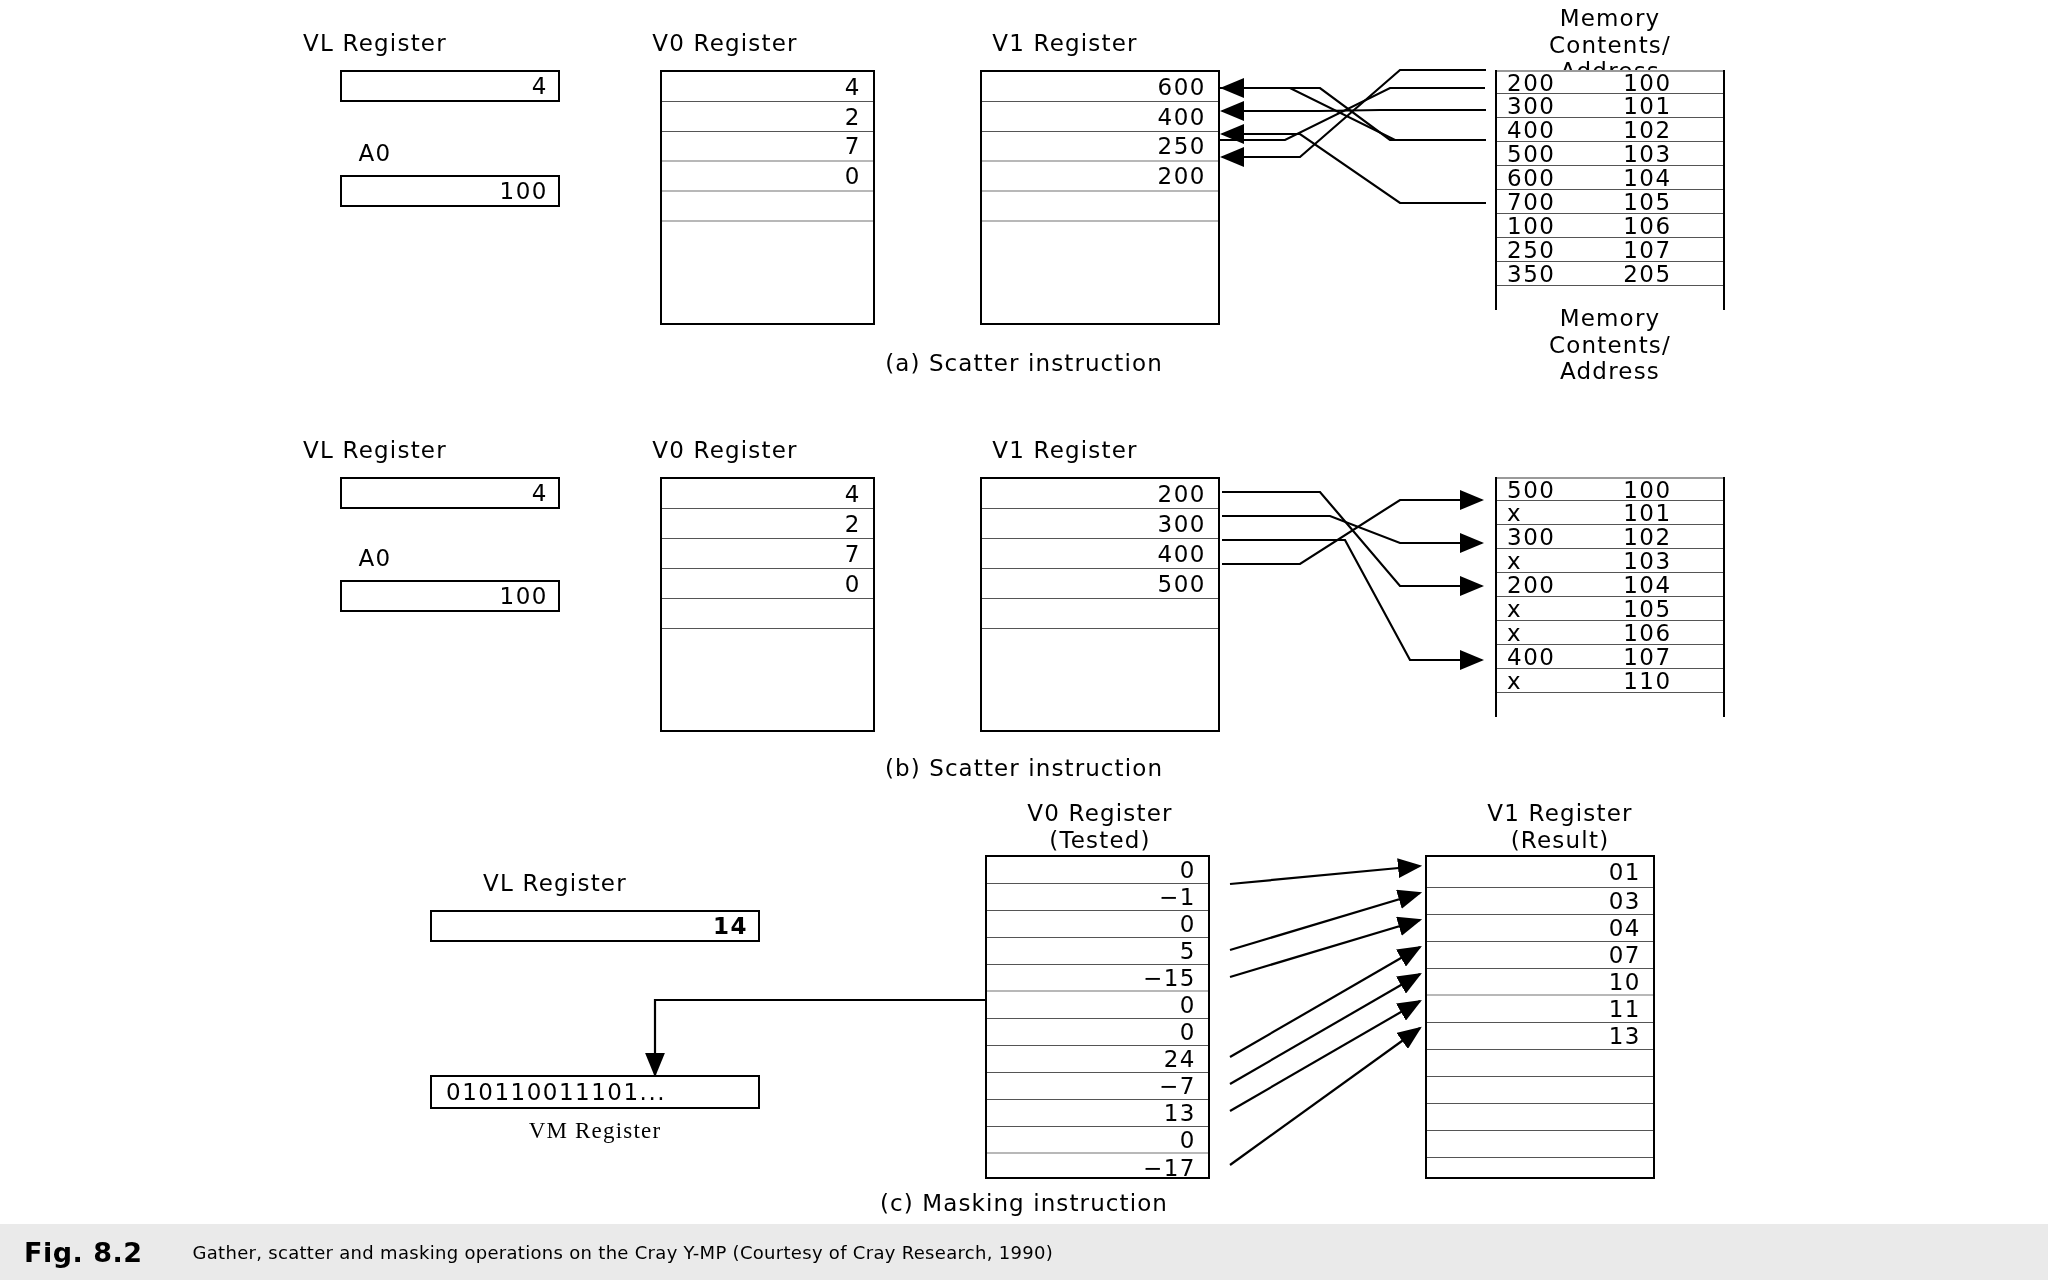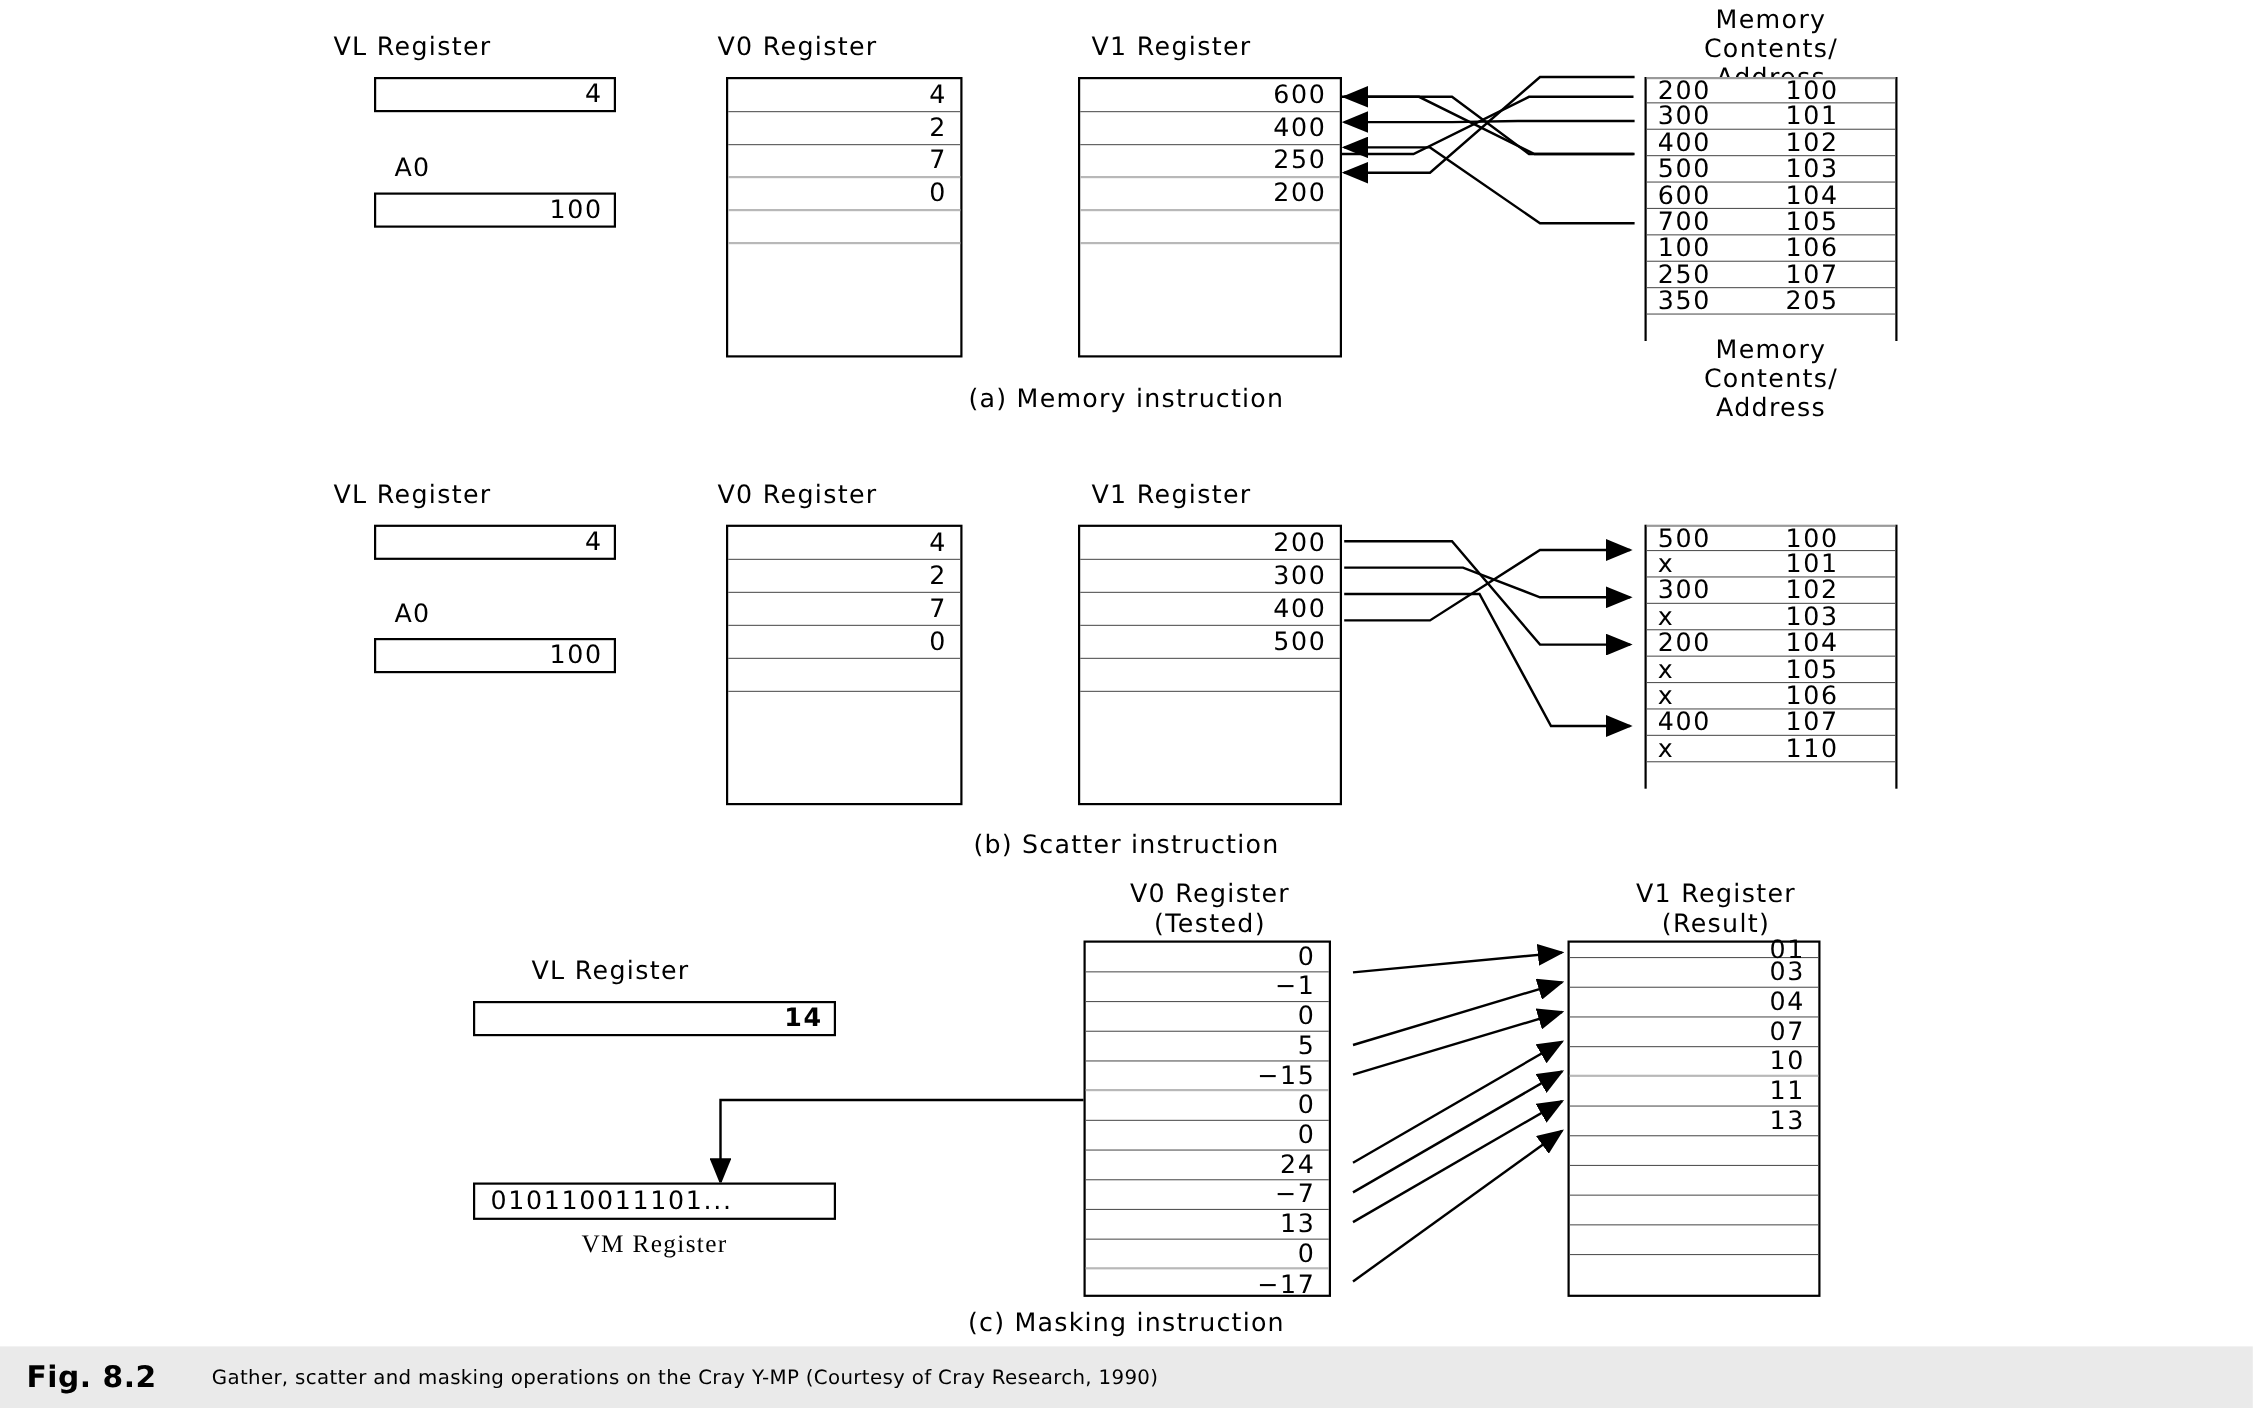--- a/index.html
+++ b/index.html
@@ -217,21 +217,21 @@
     <div class="memrow" style="height:24px;">
       <span class="c">250</span>
       <span class="a">107</span>
     </div>
     <div class="memrow" style="height:24px;">
       <span class="c">350</span>
       <span class="a">205</span>
     </div>
   </div>
 
-  <div class="caption" style="left:0;top:350px;">(a) Memory instruction</div>
+  <div class="caption" style="left:0;top:350px;">(a) Scatter instruction</div>
 
   <div class="hdr" style="left:260px;top:437px;width:230px;">VL Register</div>
   <div class="regbox right" style="left:340px;top:477px;width:220px;height:32px;">4</div>
 
   <div class="hdr" style="left:260px;top:545px;width:230px;">A0</div>
   <div class="regbox right" style="left:340px;top:580px;width:220px;height:32px;">100</div>
 
   <div class="hdr" style="left:560px;top:437px;width:330px;">V0 Register</div>
   <div class="vreg" style="left:660px;top:477px;width:215px;height:255px;">
     <div class="vrow" style="height:30px;">4</div>
@@ -315,21 +315,21 @@
     <div class="vrow" style="height:27px;">24</div>
     <div class="vrow" style="height:27px;">−7</div>
     <div class="vrow" style="height:27px;">13</div>
     <div class="vrow alt" style="height:27px;">0</div>
     <div class="vrow nb" style="height:27px;">−17</div>
   </div>
 
   <div class="hdr" style="left:1420px;top:800px;width:280px;">V1 Register
 (Result)</div>
   <div class="vreg" style="left:1425px;top:855px;width:230px;height:324px;">
-    <div class="vrow" style="height:14px;">01</div>
+    <div class="vrow" style="height:31px;">01</div>
     <div class="vrow" style="height:27px;">03</div>
     <div class="vrow" style="height:27px;">04</div>
     <div class="vrow" style="height:27px;">07</div>
     <div class="vrow alt" style="height:27px;">10</div>
     <div class="vrow" style="height:27px;">11</div>
     <div class="vrow" style="height:27px;">13</div>
     <div class="vrow" style="height:27px;"></div>
     <div class="vrow" style="height:27px;"></div>
     <div class="vrow" style="height:27px;"></div>
     <div class="vrow" style="height:27px;"></div>

